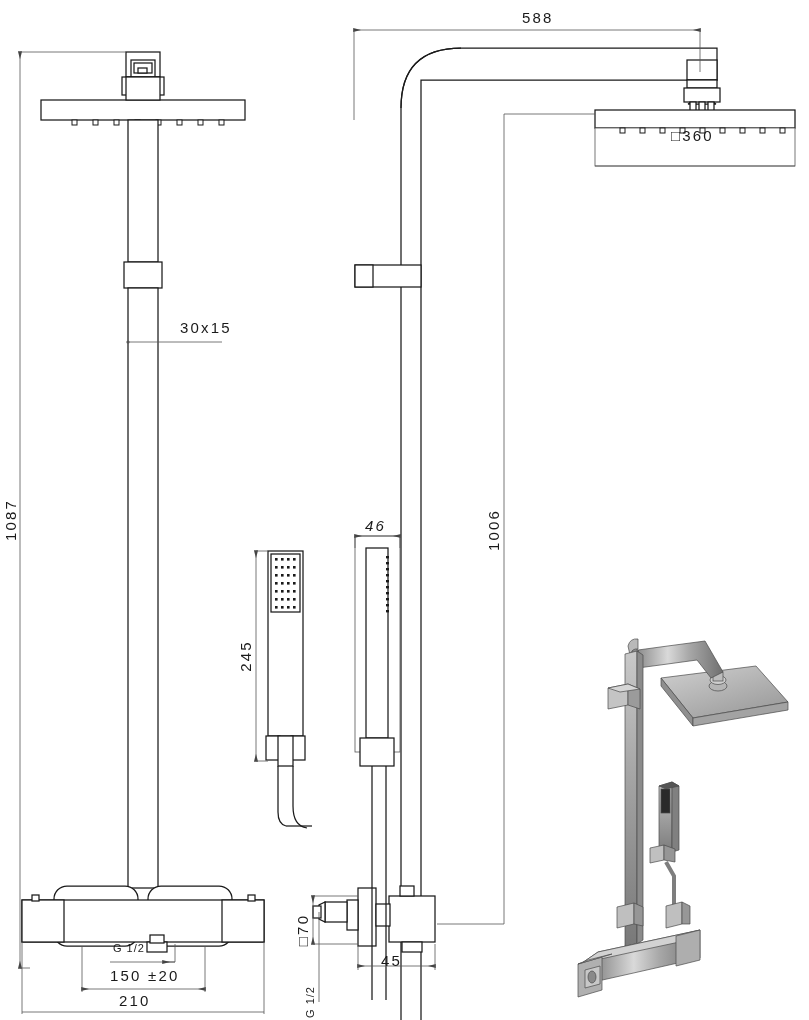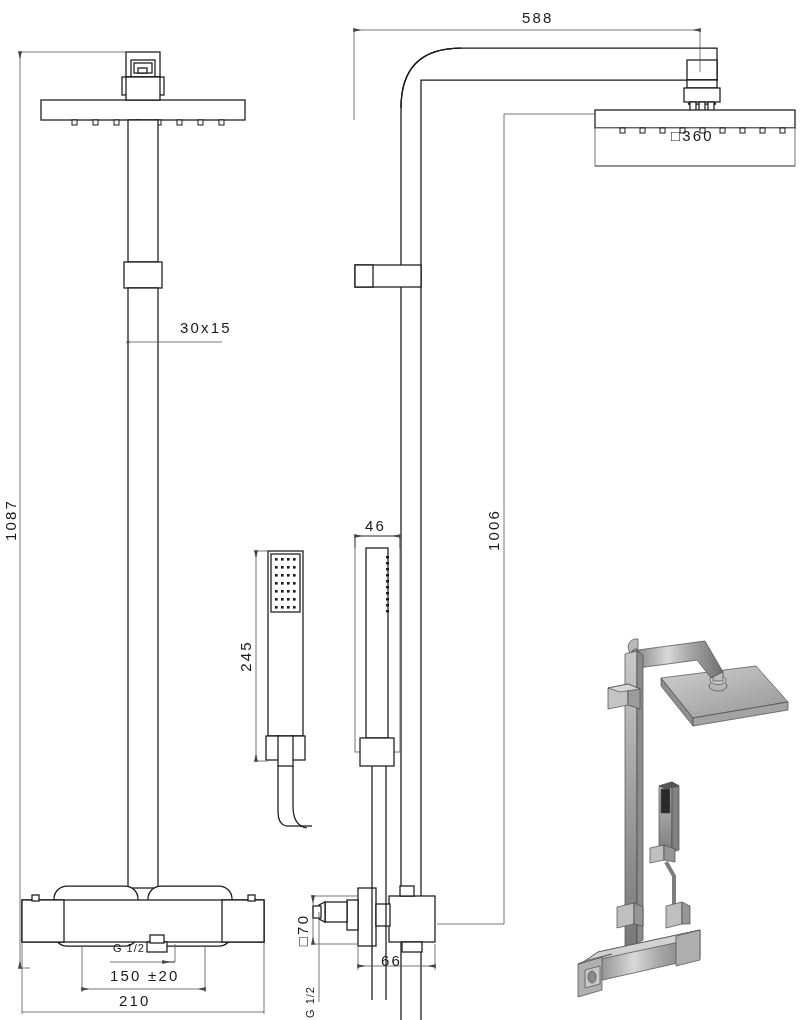--- a/index.html
+++ b/index.html
@@ -360,23 +360,23 @@
   <div class="dimtxt" style="left:522px;top:10px;">588</div>
 
   <div class="dimtxt" style="left:671px;top:128px;">
     <span>□</span><span>360</span>
   </div>
 
   <div class="dimtxt vert" style="left:501px;top:530px;transform:rotate(-90deg) translate(-50%,-100%);">1006</div>
 
   <div class="dimtxt vert" style="left:253px;top:656px;transform:rotate(-90deg) translate(-50%,-100%);">245</div>
 
-  <div class="dimtxt" style="left:365px;top:518px;">46</div>
+  <div class="dimtxt" style="left:365px;top:518px;font-style:italic;">46</div>
 
   <div class="dimtxt vert" style="left:310px;top:930px;transform:rotate(-90deg) translate(-50%,-100%);">
     <span>□</span><span>70</span>
   </div>
 
   <div class="dimtxt small vert" style="left:316px;top:1002px;transform:rotate(-90deg) translate(-50%,-100%);">G 1/2</div>
 
-  <div class="dimtxt" style="left:381px;top:953px;">66</div>
+  <div class="dimtxt" style="left:381px;top:953px;">45</div>
 
 </div>
 
 </body></html>

